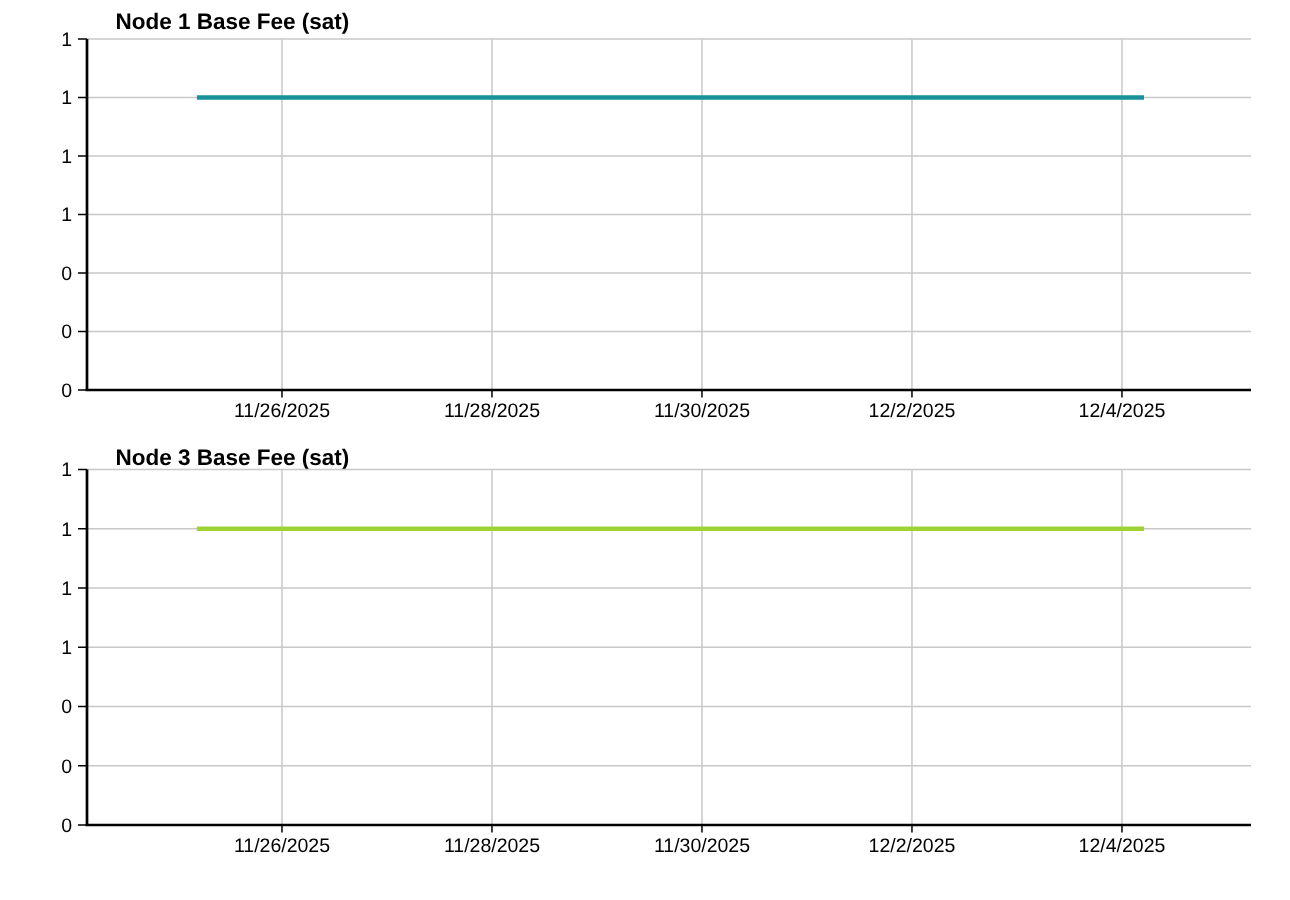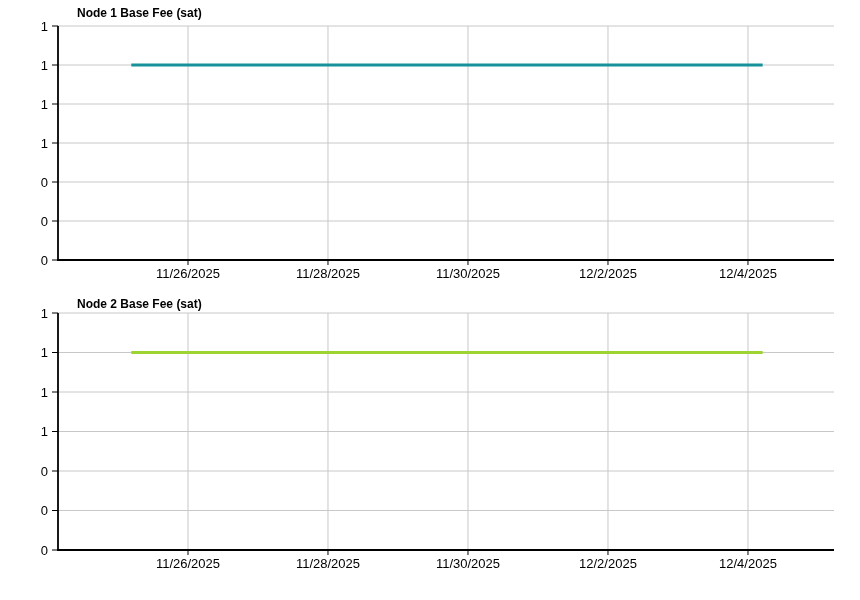--- a/index.html
+++ b/index.html
@@ -7,40 +7,40 @@
     width: 860px; height: 600px;
     background: #ffffff;
     font-family: "Liberation Sans", sans-serif;
     overflow: hidden;
   }
   .page { position: relative; width: 860px; height: 600px; }
   .chart-title {
     position: absolute;
     left: 77px;
     margin: 0;
-    font-size: 12px;
+    font-size: 15px;
     font-weight: bold;
     color: #000000;
     font-family: "Liberation Sans", sans-serif;
     white-space: nowrap;
   }
   #title-0 { top: 6px; }
   #title-1 { top: 297px; }
   svg.charts-canvas { position: absolute; left: 0; top: 0; }
   svg text {
     font-family: "Liberation Sans", sans-serif;
     fill: #000000;
   }
 </style>
 </head>
 <body>
 
 <div class="page">
   <h2 id="title-0" class="chart-title">Node 1 Base Fee (sat)</h2>
-  <h2 id="title-1" class="chart-title">Node 2 Base Fee (sat)</h2>
+  <h2 id="title-1" class="chart-title">Node 3 Base Fee (sat)</h2>
   <svg id="charts" class="charts-canvas" width="860" height="600" viewBox="0 0 860 600">
       <line x1="58" y1="26" x2="834" y2="26" stroke="#c8c8c8" stroke-width="1"></line>
       <line x1="58" y1="65" x2="834" y2="65" stroke="#c8c8c8" stroke-width="1"></line>
       <line x1="58" y1="103.99999999999997" x2="834" y2="103.99999999999997" stroke="#c8c8c8" stroke-width="1"></line>
       <line x1="58" y1="143" x2="834" y2="143" stroke="#c8c8c8" stroke-width="1"></line>
       <line x1="58" y1="182" x2="834" y2="182" stroke="#c8c8c8" stroke-width="1"></line>
       <line x1="58" y1="221" x2="834" y2="221" stroke="#c8c8c8" stroke-width="1"></line>
       <line x1="58" y1="260" x2="834" y2="260" stroke="#c8c8c8" stroke-width="1"></line>
       <line x1="187.98664982861268" y1="26" x2="187.98664982861268" y2="260" stroke="#c8c8c8" stroke-width="1"></line>
       <line x1="327.9830416741837" y1="26" x2="327.9830416741837" y2="260" stroke="#c8c8c8" stroke-width="1"></line>

